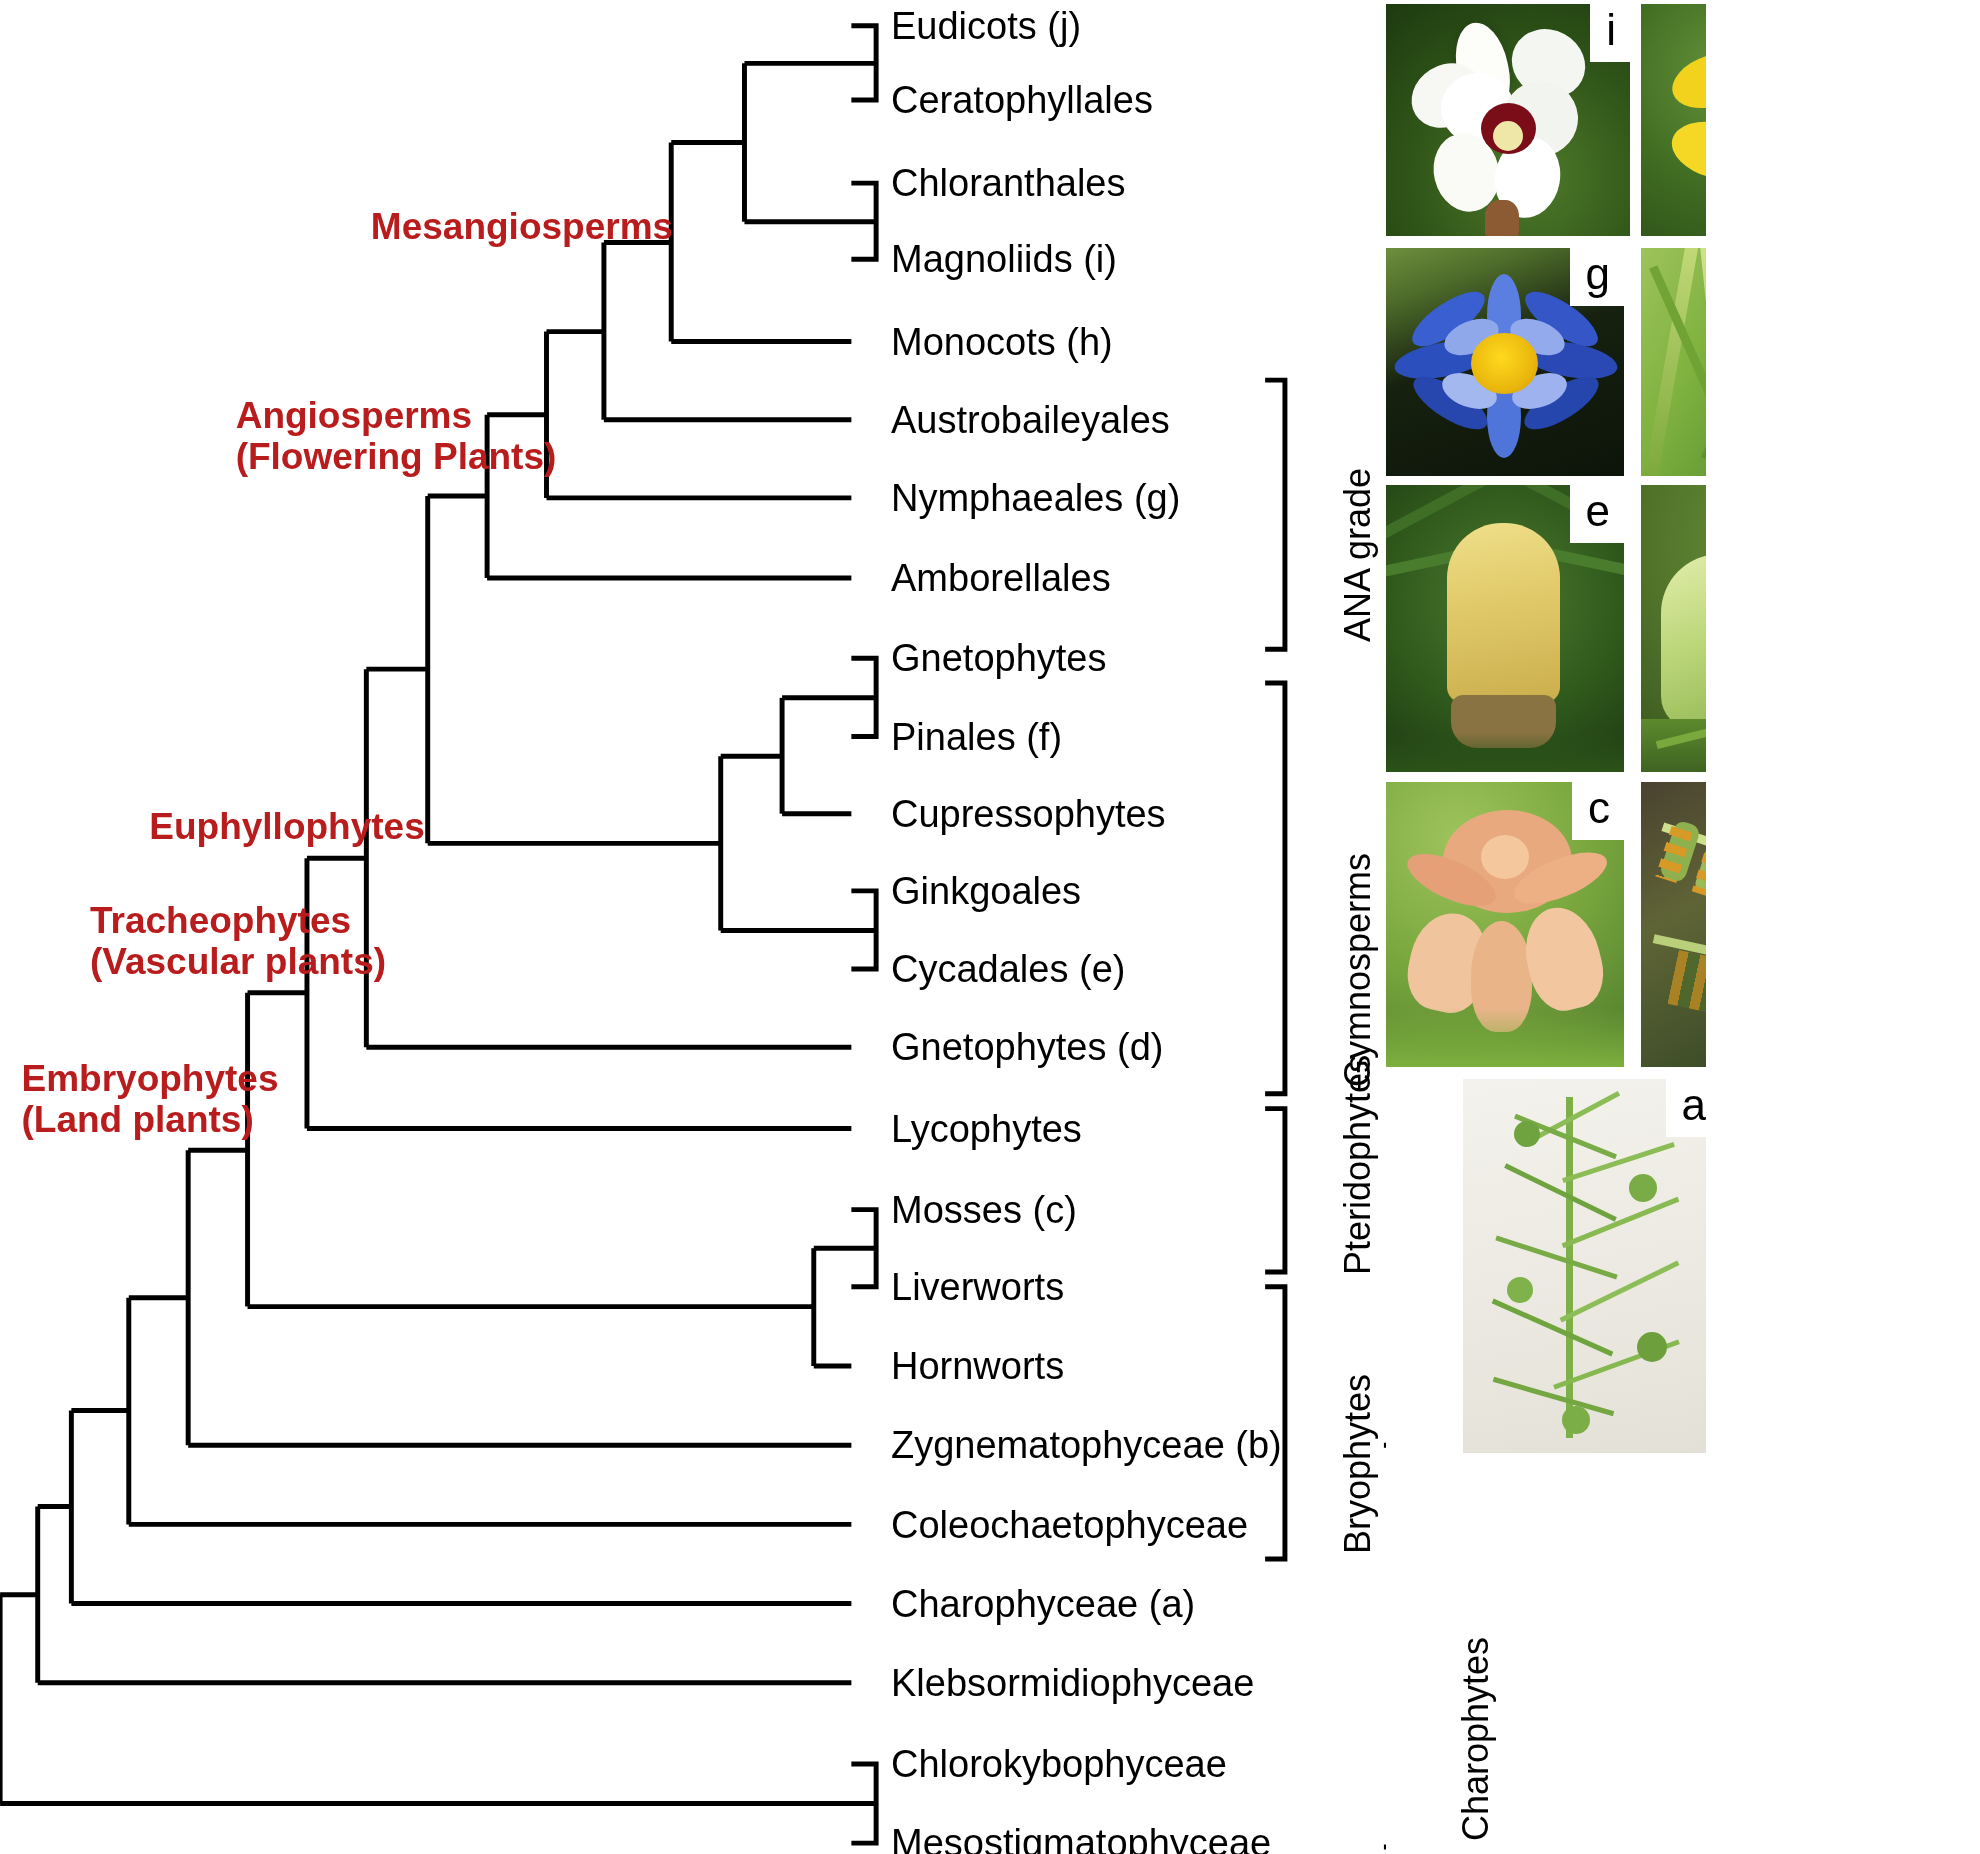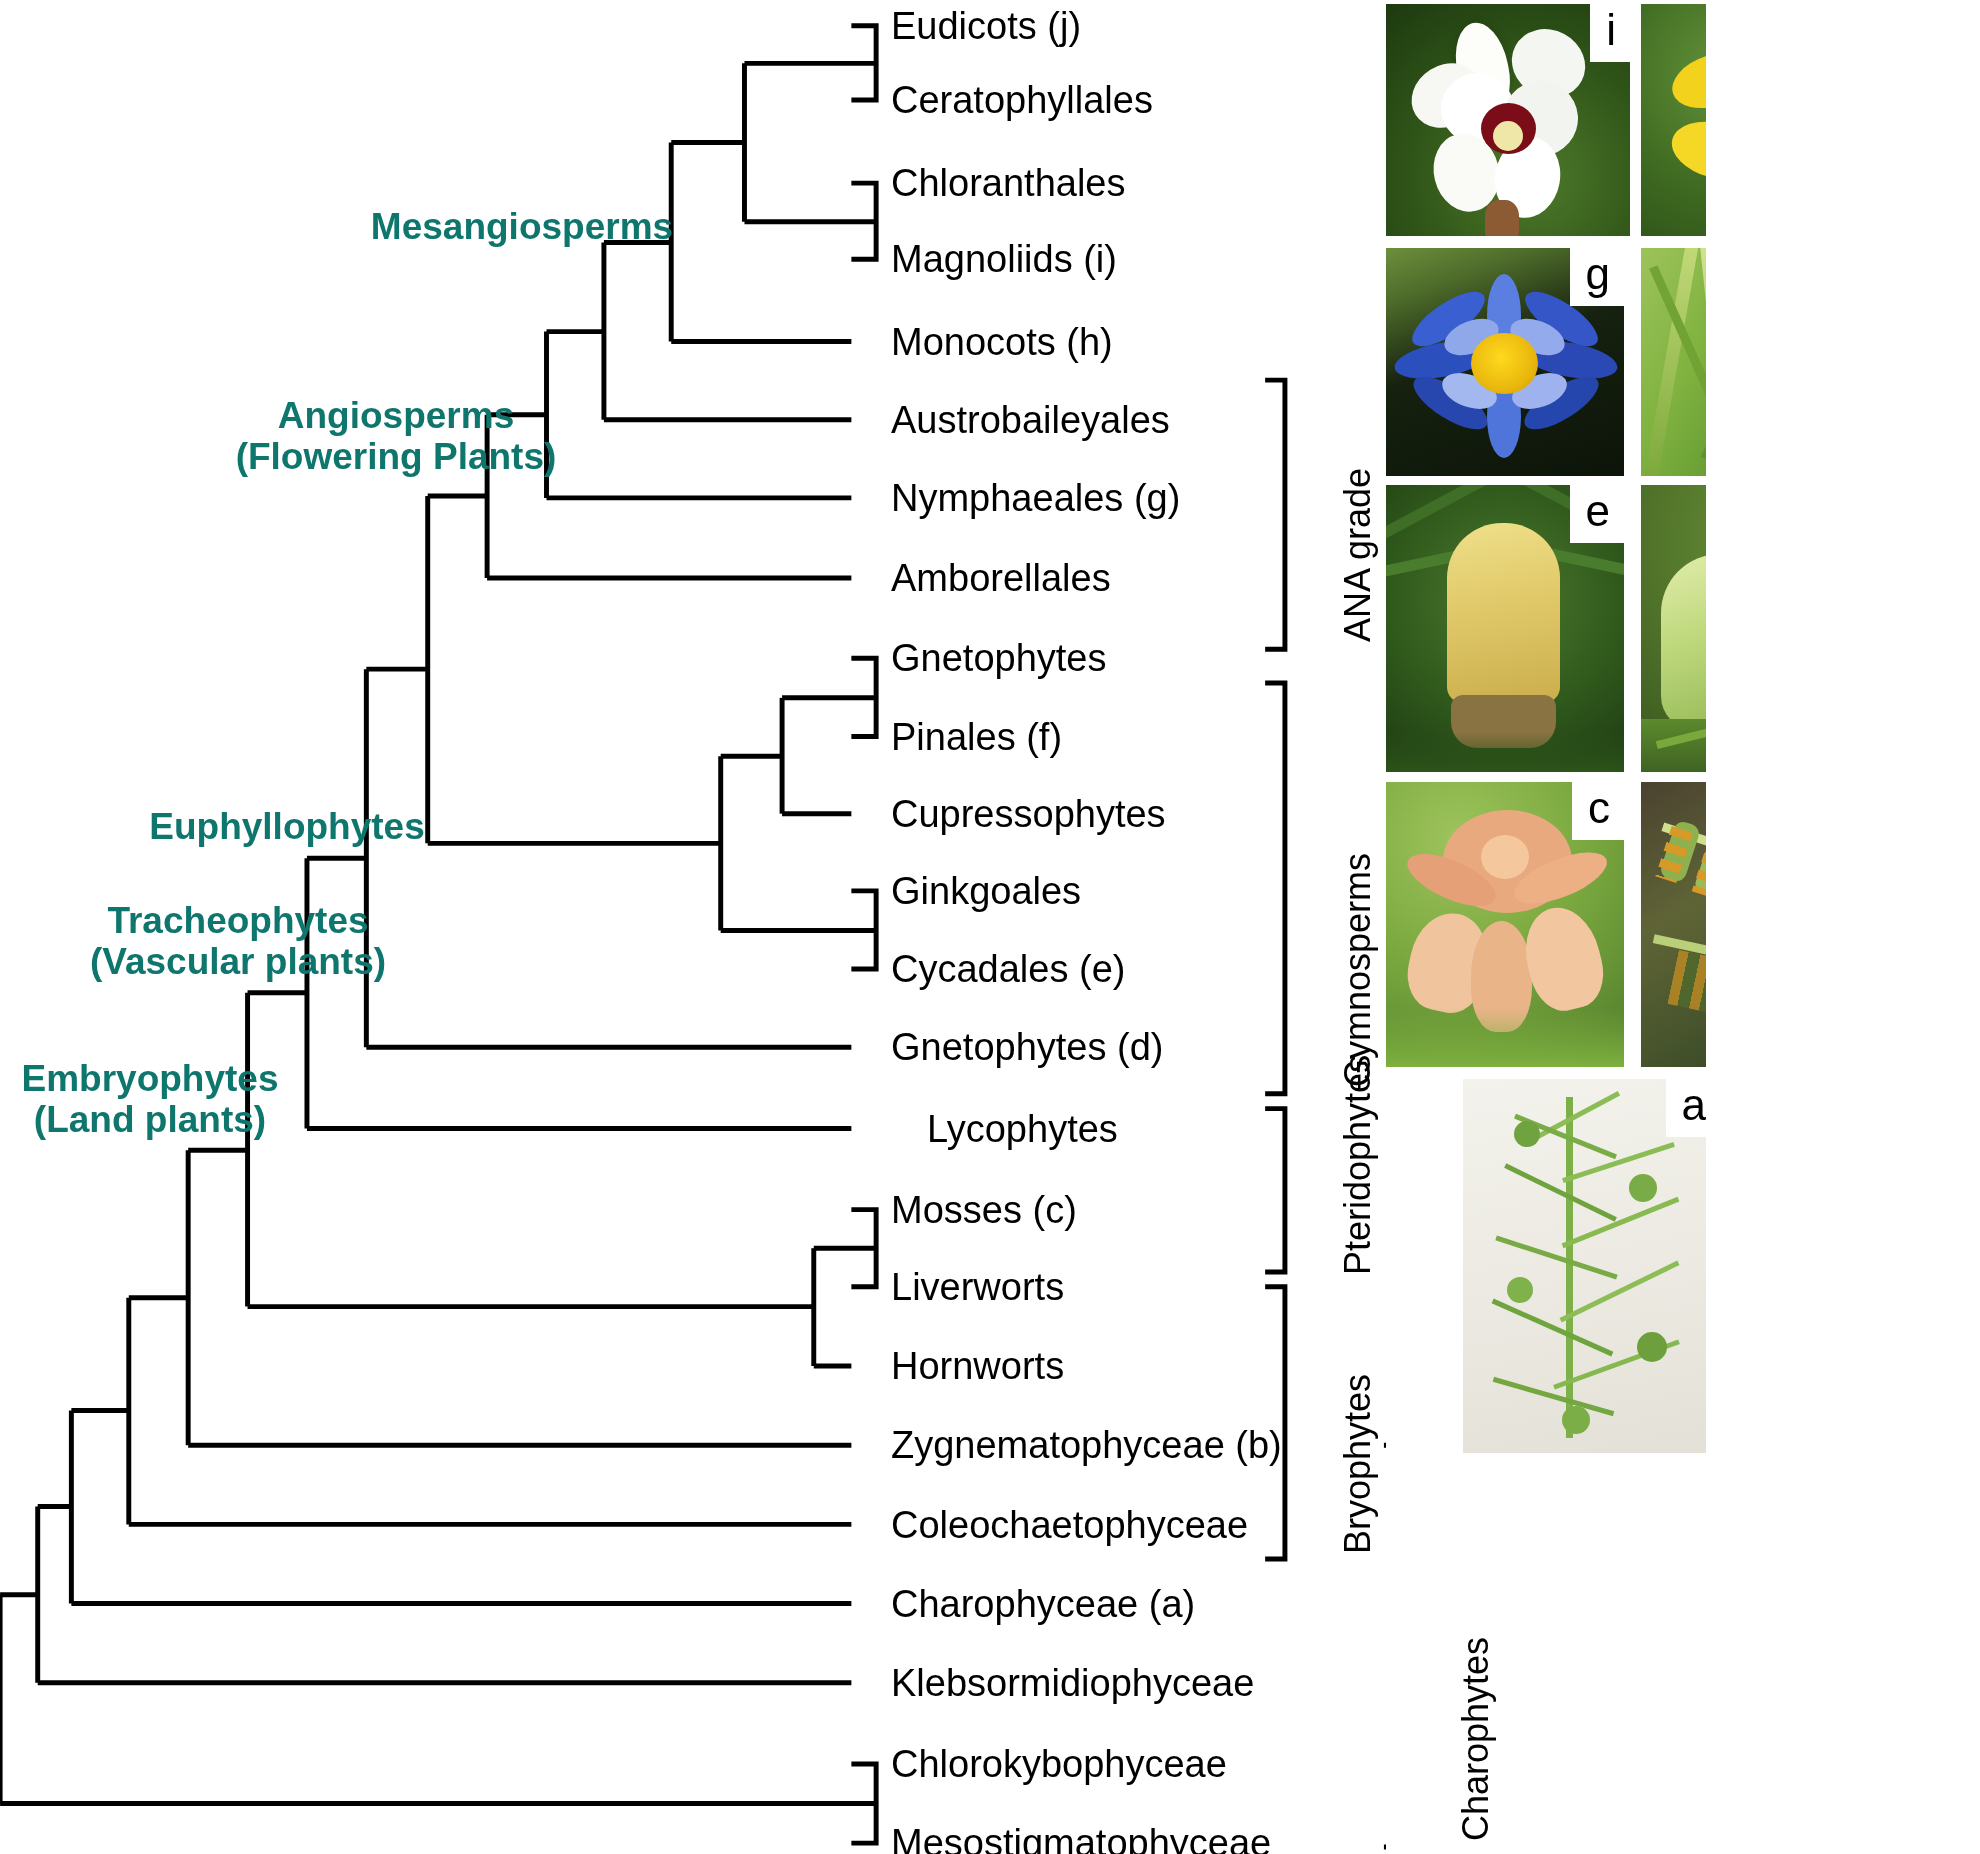--- a/index.html
+++ b/index.html
@@ -30,23 +30,22 @@
     color: #000;
     white-space: nowrap;
     line-height: 1;
     transform: translateY(-50%);
     font-family: "Liberation Sans", sans-serif;
   }
   .clade-label {
     position: absolute;
     font-size: 37px;
     font-weight: bold;
-    color: #0f766e;
+    color: #b91c1c;
     white-space: nowrap;
-    text-align: center;
     line-height: 1.12;
     transform: translate(-50%, -50%);
     font-family: "Liberation Sans", sans-serif;
   }
   .group-label {
     position: absolute;
     font-size: 36px;
     color: #000;
     white-space: nowrap;
     transform-origin: 0 0;
@@ -178,21 +177,21 @@
     <div class="taxon-label" style="left:891px; top:342px;">Monocots (h)</div>
     <div class="taxon-label" style="left:891px; top:420px;">Austrobaileyales</div>
     <div class="taxon-label" style="left:891px; top:498px;">Nymphaeales (g)</div>
     <div class="taxon-label" style="left:891px; top:578px;">Amborellales</div>
     <div class="taxon-label" style="left:891px; top:658px;">Gnetophytes</div>
     <div class="taxon-label" style="left:891px; top:737px;">Pinales (f)</div>
     <div class="taxon-label" style="left:891px; top:814px;">Cupressophytes</div>
     <div class="taxon-label" style="left:891px; top:891px;">Ginkgoales</div>
     <div class="taxon-label" style="left:891px; top:969px;">Cycadales (e)</div>
     <div class="taxon-label" style="left:891px; top:1047px;">Gnetophytes (d)</div>
-    <div class="taxon-label" style="left:891px; top:1129px;margin-left:36px;">Lycophytes</div>
+    <div class="taxon-label" style="left:891px; top:1129px;">Lycophytes</div>
     <div class="taxon-label" style="left:891px; top:1210px;">Mosses (c)</div>
     <div class="taxon-label" style="left:891px; top:1287px;">Liverworts</div>
     <div class="taxon-label" style="left:891px; top:1366px;">Hornworts</div>
     <div class="taxon-label" style="left:891px; top:1445px;">Zygnematophyceae (b)</div>
     <div class="taxon-label" style="left:891px; top:1525px;">Coleochaetophyceae</div>
     <div class="taxon-label" style="left:891px; top:1604px;">Charophyceae (a)</div>
     <div class="taxon-label" style="left:891px; top:1683px;">Klebsormidiophyceae</div>
     <div class="taxon-label" style="left:891px; top:1764px;">Chlorokybophyceae</div>
     <div class="taxon-label" style="left:891px; top:1843px;">Mesostigmatophyceae</div>
 

